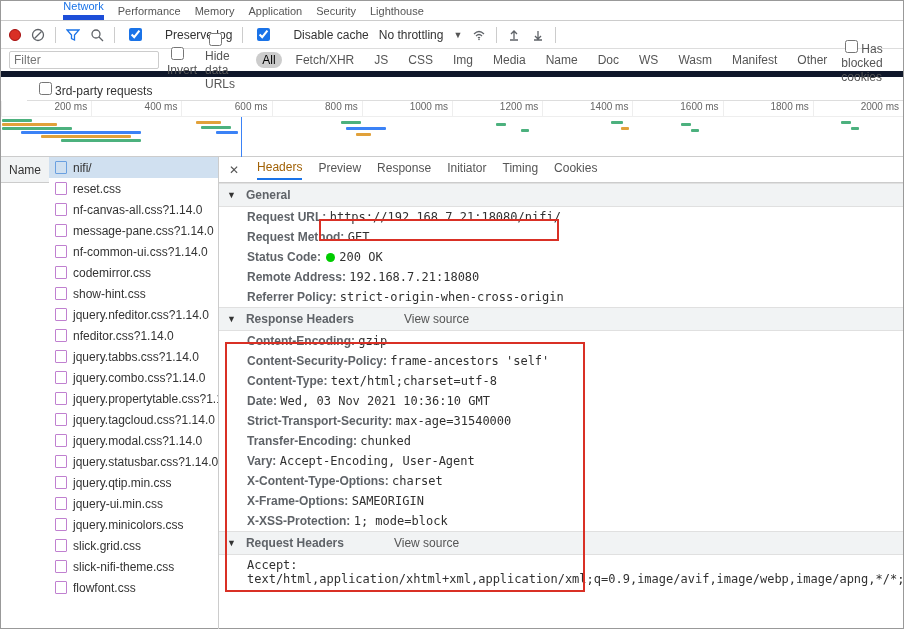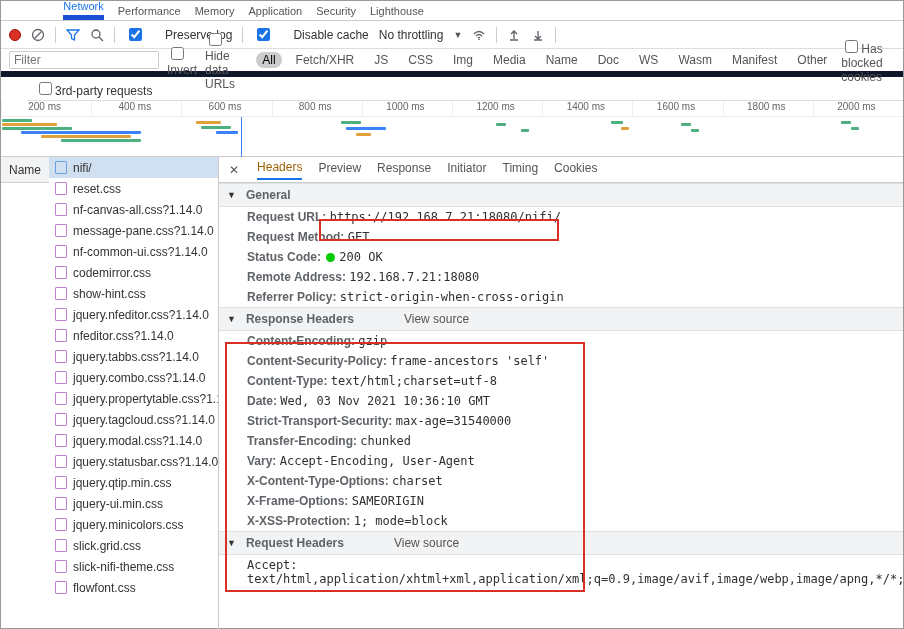--- a/index.html
+++ b/index.html
@@ -76,21 +76,21 @@
     border-bottom: 1px solid #ccc;
     position: relative;
     background: #fff;
   }
   .timeline .ticks {
     display: flex;
     height: 16px;
     border-bottom: 1px solid #eee;
   }
   .timeline .tick {
-    flex: 1; text-align: center; padding-right: 4px;
+    flex: 1; text-align: right; padding-right: 4px;
     font-size: 10px; color: #666; border-left: 1px solid #eee;
   }
   .timeline .bars { position: relative; height: 40px; }
   .bar { position: absolute; height: 3px; border-radius: 1px; }
   .main {
     display: flex;
     height: calc(629px - 20px - 28px - 28px - 24px - 56px);
   }
   .namecol {
     width: 218px;

